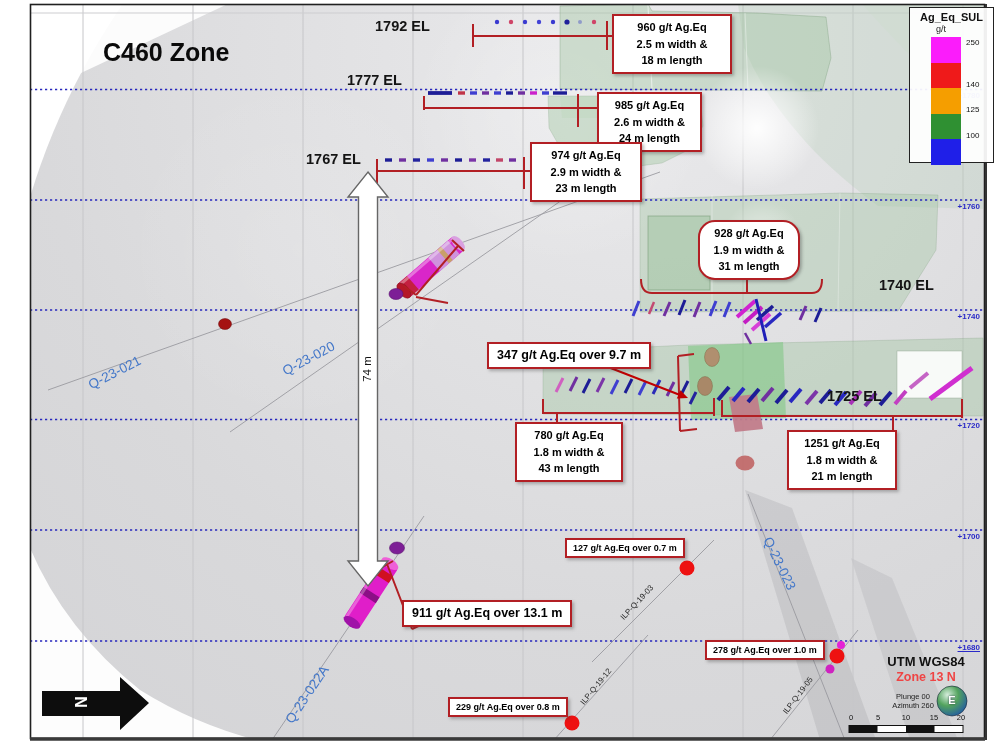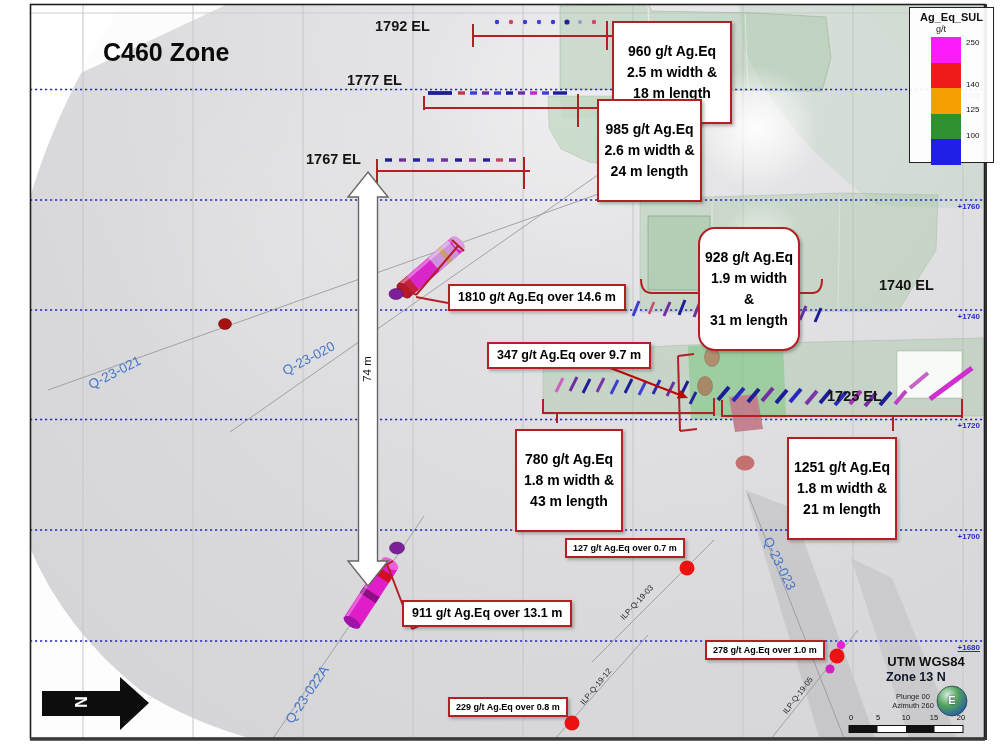--- a/index.html
+++ b/index.html
@@ -3,21 +3,21 @@
 <meta charset="utf-8">
 <style>
   html,body{margin:0;padding:0;background:#fff;}
   .stage{position:relative;width:1000px;height:750px;background:#fff;overflow:hidden;
          font-family:"Liberation Sans",sans-serif;}
   .stage svg{position:absolute;left:0;top:0;z-index:0;}
   .title{position:absolute;font-size:25px;font-weight:700;color:#0a0a0a;z-index:5;white-space:nowrap;}
   .el{position:absolute;font-weight:700;font-size:14.5px;color:#141414;z-index:5;white-space:nowrap;}
   .callout{position:absolute;background:#fff;border:2.4px solid #b21f24;color:#000;font-weight:700;
            text-align:center;box-shadow:2px 2px 3px rgba(60,60,60,.35);z-index:6;box-sizing:border-box;}
-  .callout.big{font-size:14px;line-height:1.5;padding:18px 4px;margin-top:7px;}
+  .callout.big{font-size:11px;line-height:1.5;padding:3px 4px;}
   .callout.one{font-size:12.5px;line-height:1.2;padding:4px 8px;white-space:nowrap;}
   .callout.small{font-size:9px;padding:3px 6px;border-width:2px;white-space:nowrap;}
   .bluelabel{position:absolute;color:#4377c9;font-size:13.5px;z-index:4;white-space:nowrap;}
   .graylabel{position:absolute;color:#2b2b2b;font-size:8px;z-index:4;white-space:nowrap;}
   .elev{position:absolute;color:#2a2ac8;font-size:8px;font-weight:700;z-index:3;width:34px;text-align:right;}
   .m74{position:absolute;left:350px;top:362px;width:36px;height:14px;text-align:center;
        transform:rotate(-90deg);font-size:11.5px;color:#111;z-index:6;}
   .north-n{position:absolute;left:70px;top:693px;width:20px;text-align:center;transform:rotate(90deg);
        color:#fff;font-weight:700;font-size:16px;z-index:6;}
   .compass-e{position:absolute;left:946px;top:694px;width:12px;text-align:center;color:#fff;
@@ -25,21 +25,21 @@
   .legend{position:absolute;left:909px;top:7px;width:85px;height:156px;background:rgba(255,255,255,.93);
        border:1.2px solid #222;z-index:10;box-sizing:border-box;}
   .legend-title{text-align:center;font-size:11px;font-weight:700;color:#111;margin-top:3px;}
   .legend-unit{font-size:9px;color:#222;margin-left:26px;margin-top:1px;}
   .legend-bar{position:absolute;left:21px;top:29px;width:30px;height:128px;display:flex;flex-direction:column;}
   .legend-bar div{flex:1;}
   .seg-m{background:#fb1cfb;} .seg-r{background:#ef1a1a;} .seg-o{background:#f59e00;}
   .seg-g{background:#2f9032;} .seg-b{background:#1f1fe8;}
   .legend-tick{position:absolute;left:56px;font-size:8px;color:#111;}
   .utm1{position:absolute;left:886px;top:654px;width:80px;text-align:center;font-size:13px;font-weight:700;color:#111;z-index:5;white-space:nowrap;}
-  .utm2{position:absolute;left:886px;top:670px;width:80px;font-size:12.5px;font-weight:700;color:#0f172a;z-index:5;white-space:nowrap;}
+  .utm2{position:absolute;left:886px;top:670px;width:80px;text-align:center;font-size:12.5px;font-weight:700;color:#ef4444;z-index:5;white-space:nowrap;}
   .utm3{position:absolute;left:884px;top:692px;width:58px;text-align:center;font-size:7.5px;color:#222;z-index:5;white-space:nowrap;}
   .utm4{position:absolute;left:884px;top:701px;width:58px;text-align:center;font-size:7.5px;color:#222;z-index:5;white-space:nowrap;}
   .scale-num{position:absolute;font-size:7.5px;color:#111;transform:translateX(-50%);z-index:5;}
 </style>
 </head>
 <body>
 
 <div class="stage">
 
 <svg width="1000" height="750" viewBox="0 0 1000 750">
@@ -309,26 +309,30 @@
 <div class="callout big" style="left:612px;top:14px;width:120px;">
   <div>960 g/t Ag.Eq</div>
   <div>2.5 m width &amp;</div>
   <div>18 m length</div>
 </div>
 <div class="callout big" style="left:597px;top:92px;width:105px;">
   <div>985 g/t Ag.Eq</div>
   <div>2.6 m width &amp;</div>
   <div>24 m length</div>
 </div>
+<div class="callout big" style="left:530px;top:142px;width:112px;">
+  <div>974 g/t Ag.Eq</div>
+  <div>2.9 m width &amp;</div>
+  <div>23 m length</div>
+</div>
 <div class="callout big" style="left:698px;top:220px;width:102px;border-radius:17px;">
   <div>928 g/t Ag.Eq</div>
   <div>1.9 m width &amp;</div>
   <div>31 m length</div>
 </div>
-<div class="callout one" style="left:448px;top:284px;">1810 g/t Ag.Eq over 14.6 m</div>
 <div class="callout one" style="left:487px;top:342px;">347 g/t Ag.Eq over 9.7 m</div>
 <div class="callout big" style="left:515px;top:422px;width:108px;">
   <div>780 g/t Ag.Eq</div>
   <div>1.8 m width &amp;</div>
   <div>43 m length</div>
 </div>
 <div class="callout big" style="left:787px;top:430px;width:110px;">
   <div>1251 g/t Ag.Eq</div>
   <div>1.8 m width &amp;</div>
   <div>21 m length</div>

